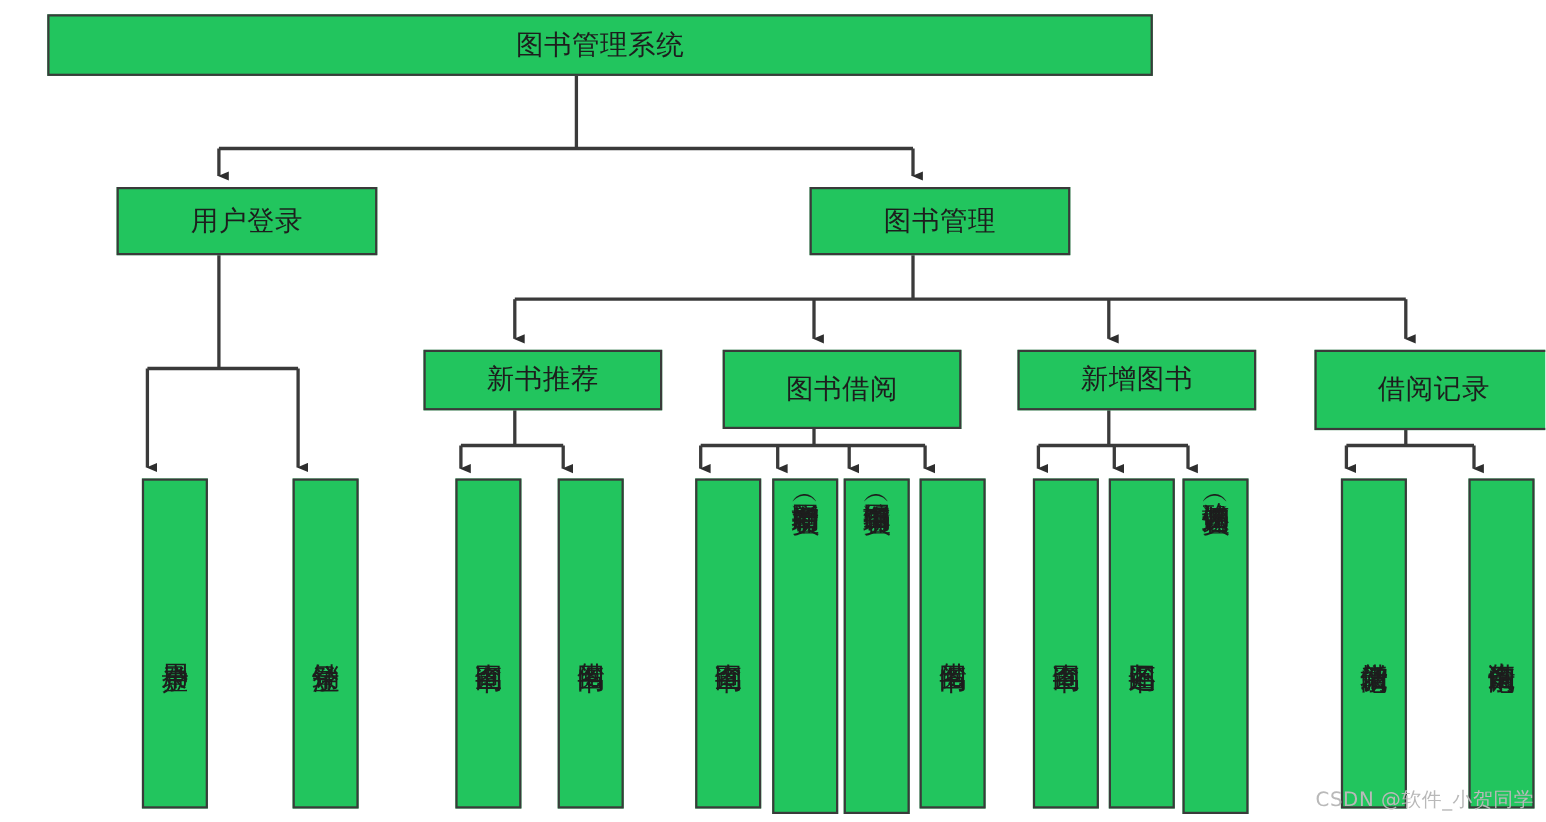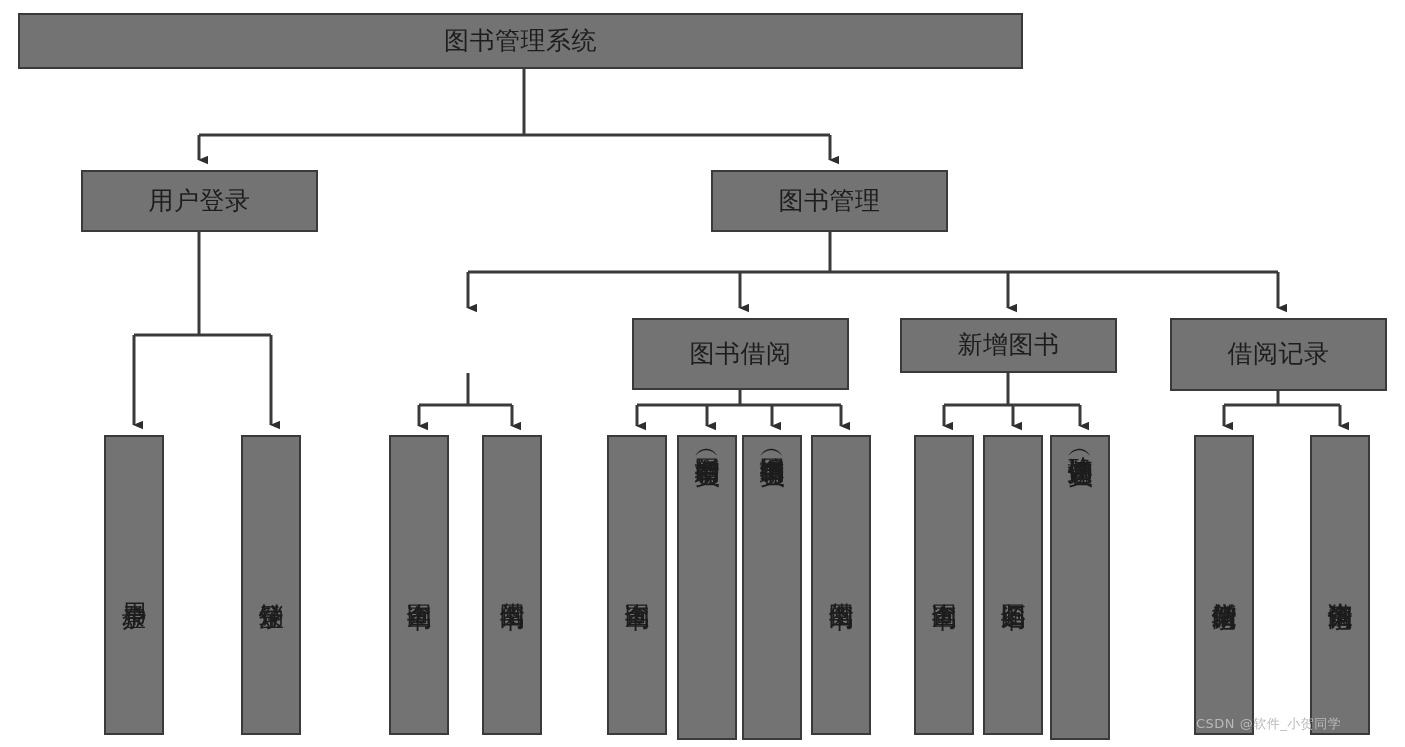--- a/index.html
+++ b/index.html
@@ -22,26 +22,27 @@
     position: absolute;
     left: 0;
     top: 0;
     width: 1405px;
     height: 747px;
   }
   .node {
     position: absolute;
     box-sizing: border-box;
     border: 2.5px solid #3a3a3a;
-    background: #737373;
+    background: #22c55e;
     color: #1d1d1d;
     display: flex;
     align-items: center;
     justify-content: center;
     z-index: 2;
+    margin-left: 25px;
   }
   .node .label {
     font-size: 25px;
     line-height: 1.15;
     letter-spacing: 0.5px;
     white-space: nowrap;
   }
   .node.leaf {
     align-items: flex-start;
     justify-content: center;
@@ -54,21 +55,21 @@
     line-height: 1.42;
     letter-spacing: 1px;
     white-space: nowrap;
     display: block;
   }
   .node.leaf.center-v {
     align-items: center;
   }
   .watermark {
     position: absolute;
-    font-size: 13px;
+    font-size: 18px;
     color: #b9b9b9;
     letter-spacing: 0.5px;
     white-space: nowrap;
     z-index: 3;
     font-family: "DejaVu Sans", "Liberation Sans", sans-serif;
   }
 </style>
 </head>
 <body>
 
@@ -129,20 +130,23 @@
     <span class="label">图书管理系统</span>
   </div>
 
   <div class="node level2" style="left: 81px; top: 170px; width: 237px; height: 62px; border-color: rgb(58, 58, 58); color: rgb(29, 29, 29);">
     <span class="label">用户登录</span>
   </div>
   <div class="node level2" style="left: 711px; top: 170px; width: 237px; height: 62px; border-color: rgb(58, 58, 58); color: rgb(29, 29, 29); align-items: center;">
     <span class="label">图书管理</span>
   </div>
 
+  <div class="node level3" style="left: 360px; top: 318px; width: 217px; height: 55px; border-color: rgb(58, 58, 58); color: rgb(29, 29, 29);">
+    <span class="label">新书推荐</span>
+  </div>
   <div class="node level3" style="left: 632px; top: 318px; width: 217px; height: 72px; border-color: rgb(58, 58, 58); color: rgb(29, 29, 29);">
     <span class="label">图书借阅</span>
   </div>
   <div class="node level3" style="left: 900px; top: 318px; width: 217px; height: 55px; border-color: rgb(58, 58, 58); color: rgb(29, 29, 29);">
     <span class="label">新增图书</span>
   </div>
   <div class="node level3" style="left: 1170px; top: 318px; width: 217px; height: 73px; border-color: rgb(58, 58, 58); color: rgb(29, 29, 29);">
     <span class="label">借阅记录</span>
   </div>
 

